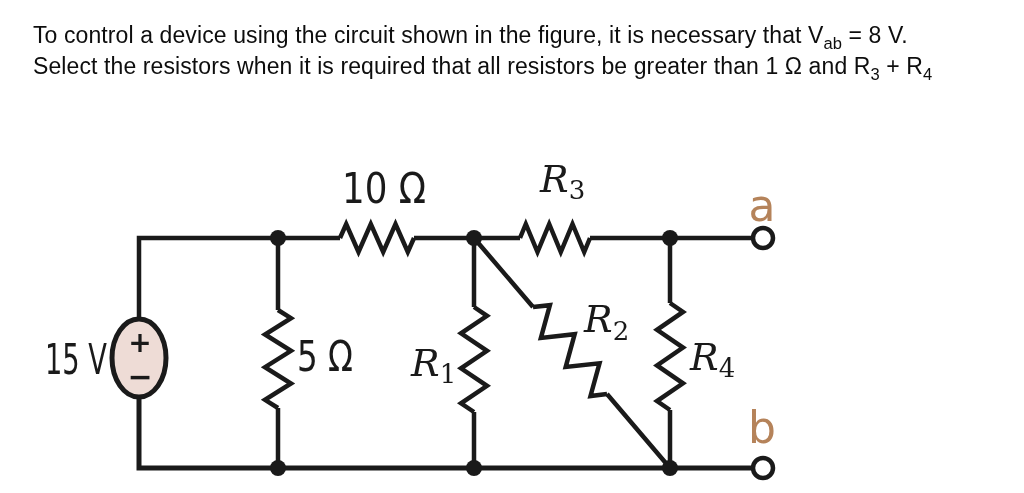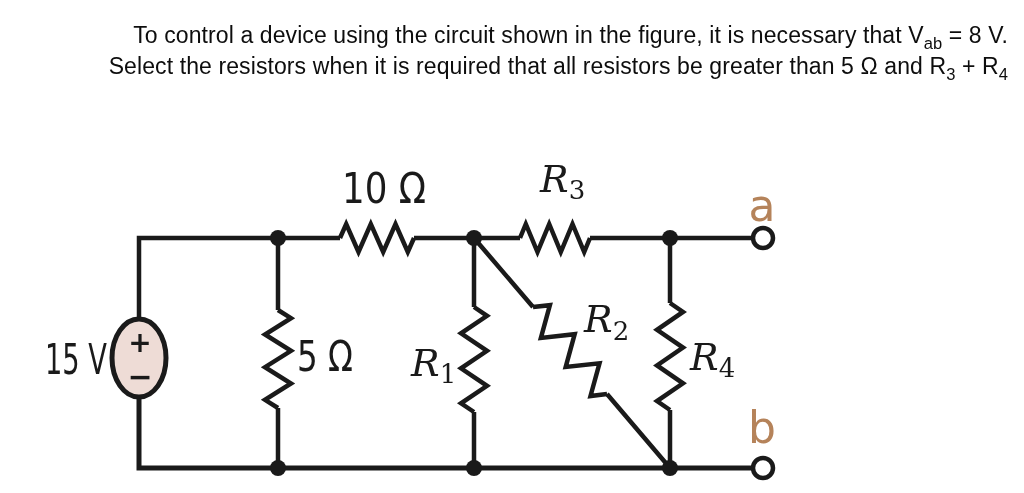--- a/index.html
+++ b/index.html
@@ -19,21 +19,20 @@
   }
   .problem {
     position: absolute;
     left: 33px;
     top: 20px;
     width: 975px;
     font-size: 23px;
     line-height: 31px;
     color: #0d0d0d;
     letter-spacing: 0.1px;
-    text-align: right;
   }
   .problem sub {
     font-size: 0.72em;
     line-height: 0;
   }
   .circuit-svg {
     position: absolute;
     left: 0;
     top: 0;
   }
@@ -89,21 +88,21 @@
     text-anchor: middle;
   }
 </style>
 </head>
 <body>
 
 <div class="stage">
 
   <div class="problem">
       <div><span>To control a device using the circuit shown in the figure, it is necessary that V</span><sub>ab</sub><span> = 8 V.</span></div>
-      <div><span>Select the resistors when it is required that all resistors be greater than 5 Ω and R</span><sub>3</sub><span> + R</span><sub>4</sub></div>
+      <div><span>Select the resistors when it is required that all resistors be greater than 1 Ω and R</span><sub>3</sub><span> + R</span><sub>4</sub></div>
     </div>
 
   <svg class="circuit-svg" width="1024" height="493" viewBox="0 0 1024 493">
 
     <path class="wire" d="M139,319 L139,238 L340,238 M414,238 L520,238 M590,238 L753,238"></path>
 
     <path class="wire wire-thick" d="M139,397 L139,468 L753,468"></path>
 
     <path class="wire" d="M278,238 L278,310 M278,408 L278,468"></path>
     <polyline class="zig" points="278,310 291,318.2 265,334.5 291,350.8 265,367.2 291,383.5 265,399.8 278,408"></polyline>

